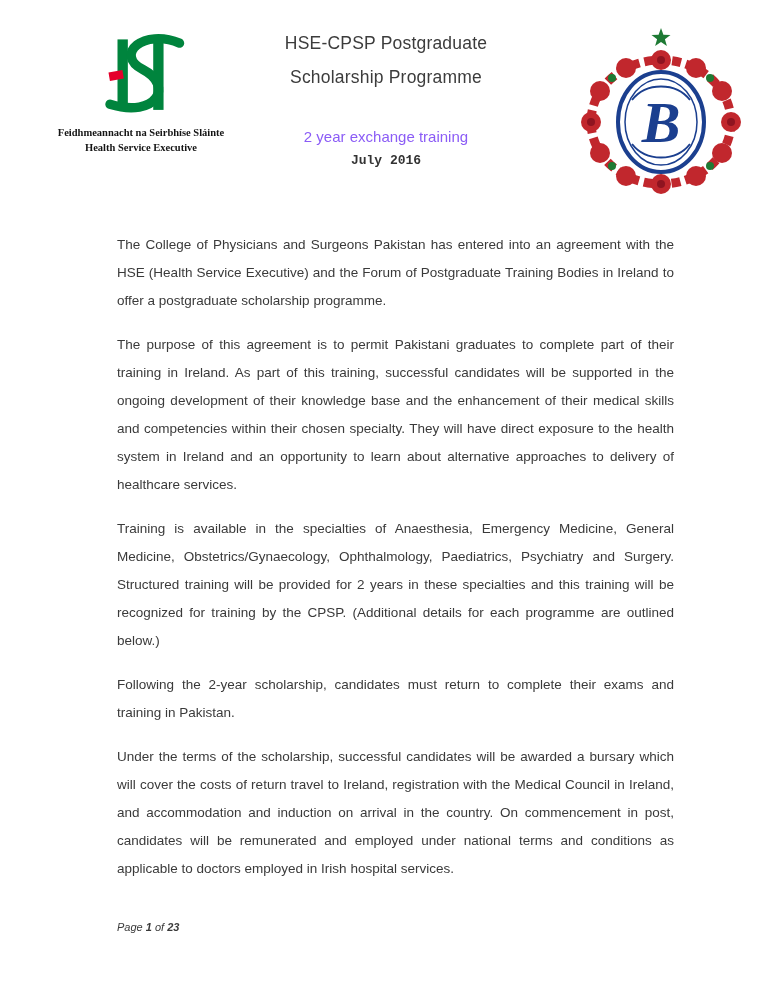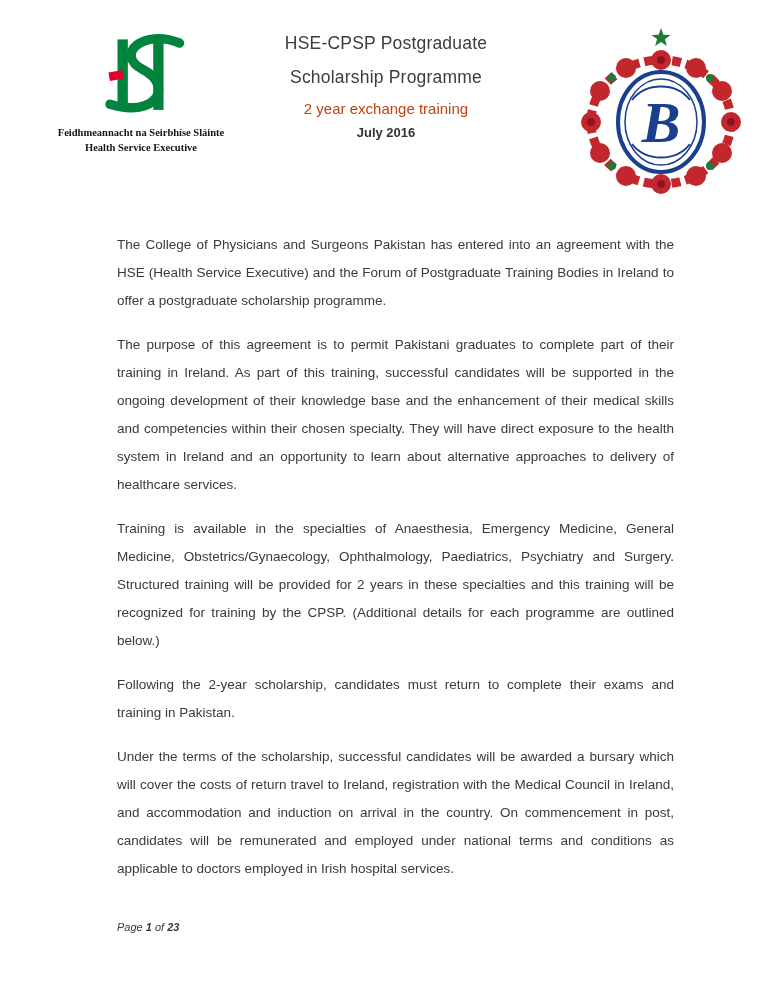--- a/index.html
+++ b/index.html
@@ -39,31 +39,33 @@
     width: 256px;
   }
   .doc-title {
     font-size: 17.5px;
     line-height: 34px;
     color: #3c3c3c;
     text-align: center;
     letter-spacing: 0.2px;
   }
   .doc-subtitle {
+    margin-top: 28px;
     font-size: 15px;
     line-height: 30px;
     text-align: center;
-    color: #c2410c;
+    color: #8b5cf6;
   }
   .doc-date {
     margin-top: 1px;
     font-size: 13px;
     font-weight: bold;
     text-align: center;
     color: #333333;
+    font-family: Liberation Mono, monospace;
   }
 
   .crest-block {
     position: absolute;
     left: 576px;
     top: 26px;
     width: 170px;
     height: 172px;
   }
 

